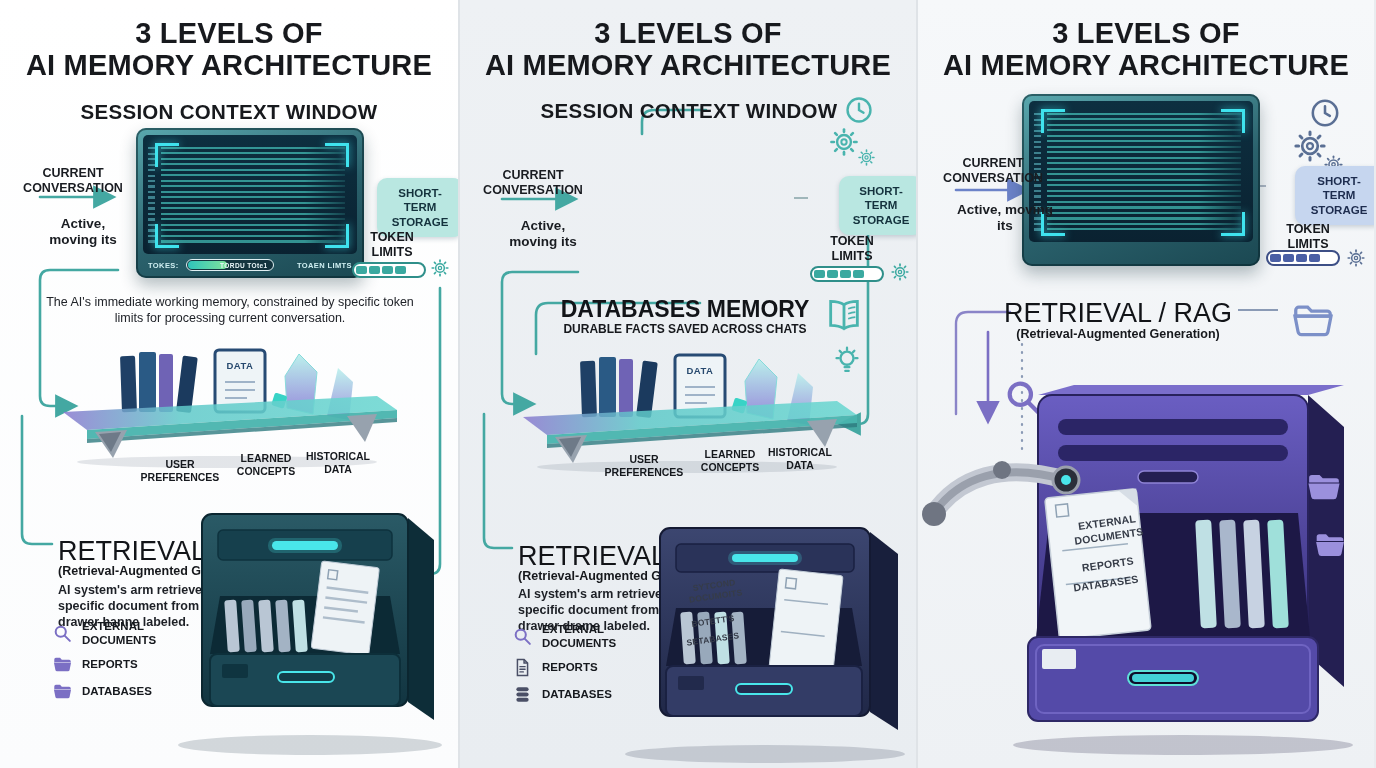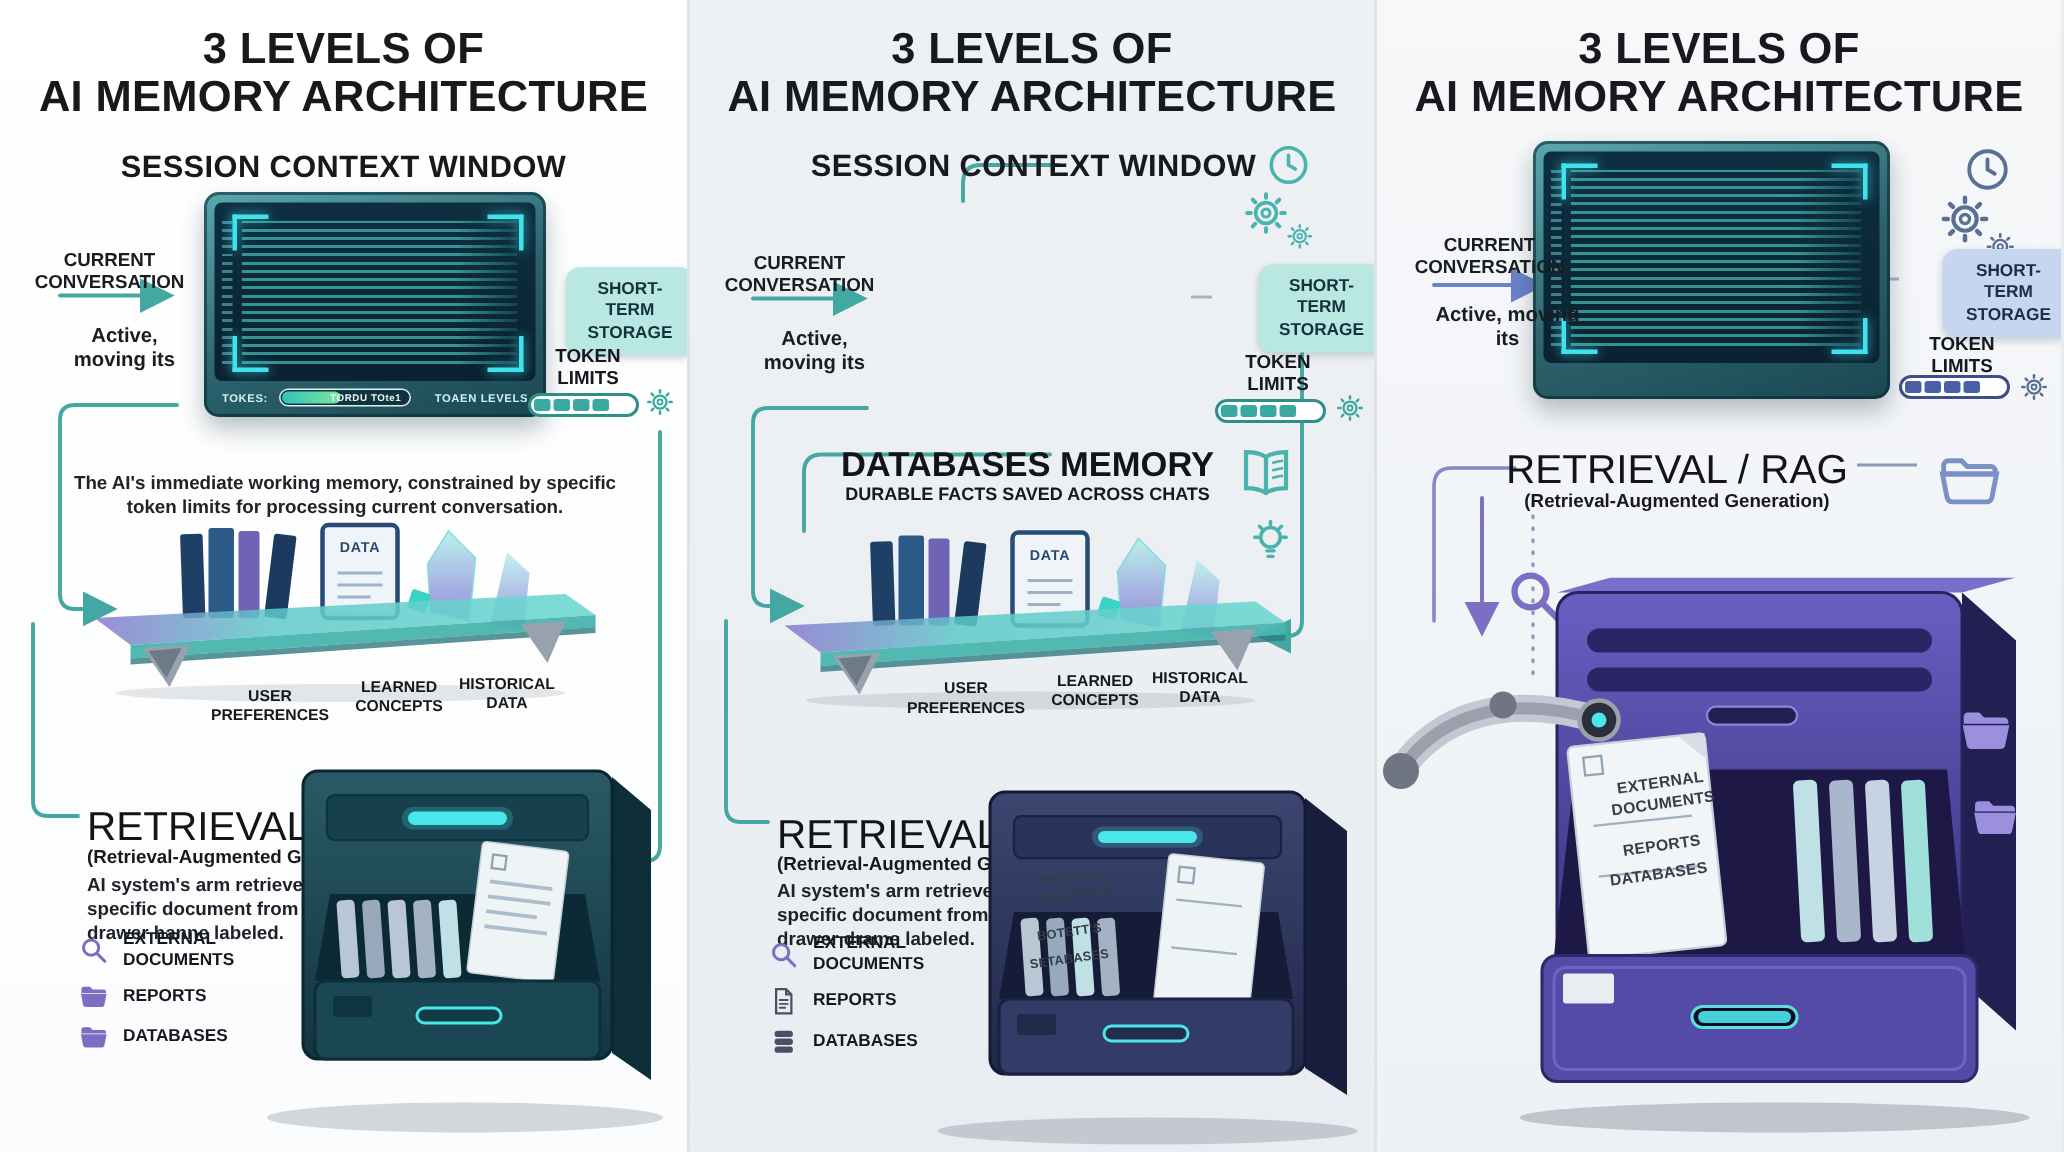--- a/index.html
+++ b/index.html
@@ -20,21 +20,21 @@
          padding:8px 6px;box-shadow:0 2px 5px rgba(40,70,90,.22);margin-left:31px;}
   .badge.teal{background:#b9e7e1;color:#14323d;}
   .badge.blue{background:#c6d6ef;color:#1d2c4e;}
   .tklbl{font-weight:700;font-size:12.5px;line-height:1.2;text-align:center;color:#15181d;}
   .pbar{height:16px;border-radius:8px;background:#fff;display:flex;gap:2px;padding:2px;}
   .pbar.teal{border:2px solid #2f8f8a;}
   .pbar.blue{border:2px solid #3d4f86;}
   .pseg{width:11px;border-radius:2px;}
   .pbar.teal .pseg{background:#3aa9a0;}
   .pbar.blue .pseg{background:#4a5fa5;}
-  .desc{font-weight:700;font-size:12.5px;line-height:1.28;text-align:center;color:#202329;margin-top:20px;}
+  .desc{font-weight:400;font-size:12.5px;line-height:1.28;text-align:center;color:#202329;}
   .shlbl{font-weight:700;font-size:10.5px;line-height:1.22;text-align:center;color:#15181d;}
   .pH{font-weight:700;font-size:23px;text-align:center;color:#121418;}
   .pS{font-weight:700;font-size:12px;text-align:center;color:#16181c;}
   .ragH{font-weight:400;font-size:27px;color:#121418;}
   .ragS{font-weight:700;font-size:12.5px;color:#16181c;}
   .ragB{font-weight:600;font-size:12.5px;line-height:1.28;color:#1d2026;}
   .ctr{text-align:center;}
   .item{display:flex;align-items:center;gap:9px;}
   .item .ic{width:21px;height:21px;flex:0 0 auto;}
   .item .tx{font-weight:700;font-size:11.5px;line-height:1.18;color:#15181d;}
@@ -101,21 +101,21 @@
           <i class="br brbl"></i>
           <i class="br brbr"></i>
         <div class="mcode"></div>
       </div>
       <div class="mbar">
         <span>TOKES:</span>
         <span class="mpill">
             <i class="mfill"></i>
             <em>TORDU TOte1</em>
           </span>
-        <span class="mtok2">TOAEN LEVELS</span>
+        <span class="mtok2">TOAEN LIMTS</span>
       </div>
     </div>
 
     <div class="a lbl" style="left:14px;top:166px;width:118px;">CURRENT CONVERSATION</div>
     <div class="a note" style="left:36px;top:216px;width:94px;">Active, moving its</div>
     <div class="a badge teal" style="left:346px;top:178px;width:86px;">SHORT-TERM STORAGE</div>
     <div class="a tklbl" style="left:356px;top:230px;width:72px;">TOKEN LIMITS</div>
     <div class="a pbar teal" style="left:352px;top:262px;width:74px;">
       <i class="pseg"></i>
         <i class="pseg"></i>

